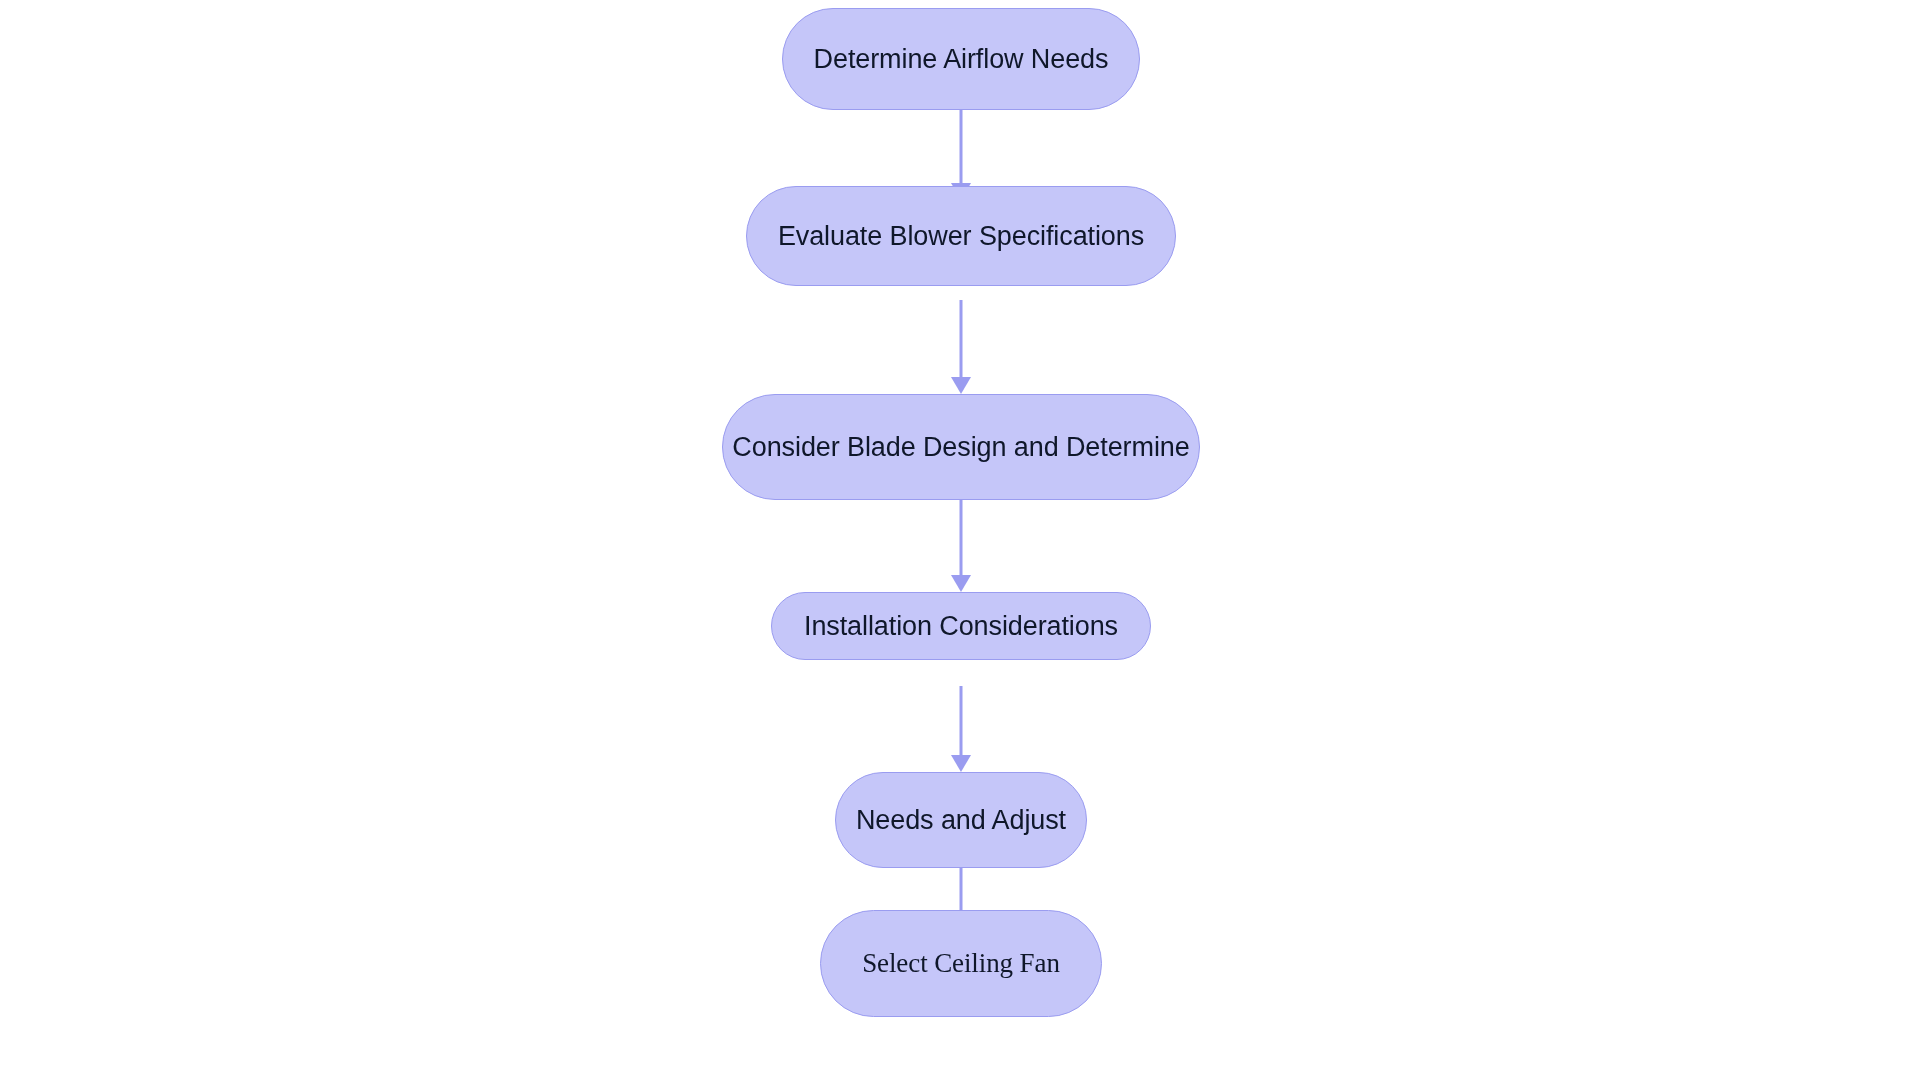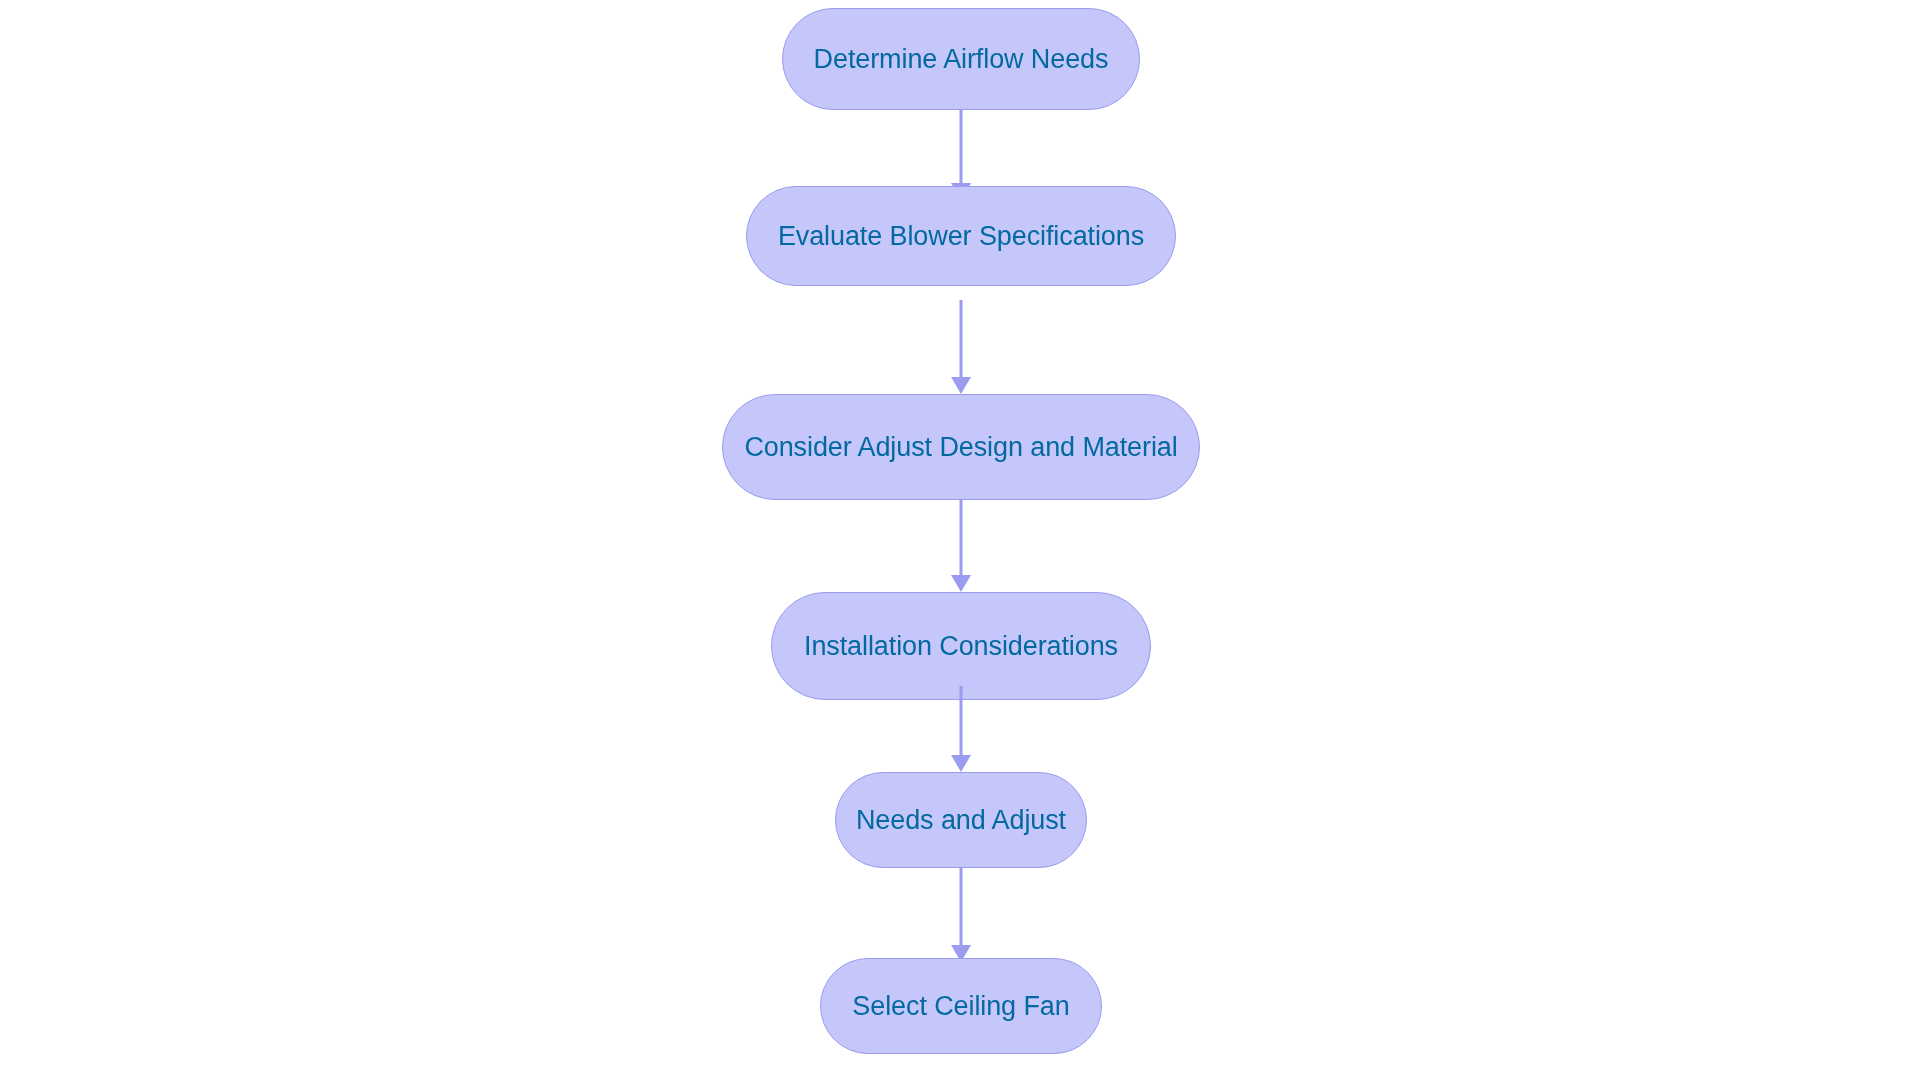--- a/index.html
+++ b/index.html
@@ -29,36 +29,36 @@
     display: flex;
     align-items: center;
     justify-content: center;
     background: #c5c6f9;
     border: 1.6px solid #9a9cf0;
     border-radius: 999px;
     transform: translateX(-50%);
     left: 961px;
   }
   .node-label {
-    color: #0369a1;
+    color: #0f172a;
     font-size: 27px;
     font-weight: 400;
     letter-spacing: -0.1px;
     white-space: nowrap;
     line-height: 1;
     text-align: center;
   }
 
   
   .node-1 { top: 8px;   width: 358px; height: 102px; }
   .node-2 { top: 186px; width: 430px; height: 100px; }
   .node-3 { top: 394px; width: 478px; height: 106px; }
-  .node-4 { top: 592px; width: 380px; height: 108px; }
+  .node-4 { top: 592px; width: 380px; height: 68px; }
   .node-5 { top: 772px; width: 252px; height: 96px; }
-  .node-6 { top: 958px; width: 282px; height: 96px; }
+  .node-6 { top: 910px; width: 282px; height: 107px; font-family: Liberation Serif, serif; }
 
   
   .connector {
     position: absolute;
     left: 961px;
     transform: translateX(-50%);
     width: 22px;
     pointer-events: none;
   }
   .connector .shaft {
@@ -109,21 +109,21 @@
   <div class="node node-2">
     <span class="node-label">Evaluate Blower Specifications</span>
   </div>
 
   <div class="connector conn-2">
     <span class="shaft"></span>
     <span class="head"></span>
   </div>
 
   <div class="node node-3">
-    <span class="node-label">Consider Adjust Design and Material</span>
+    <span class="node-label">Consider Blade Design and Determine</span>
   </div>
 
   <div class="connector conn-3">
     <span class="shaft"></span>
     <span class="head"></span>
   </div>
 
   <div class="node node-4">
     <span class="node-label">Installation Considerations</span>
   </div>

